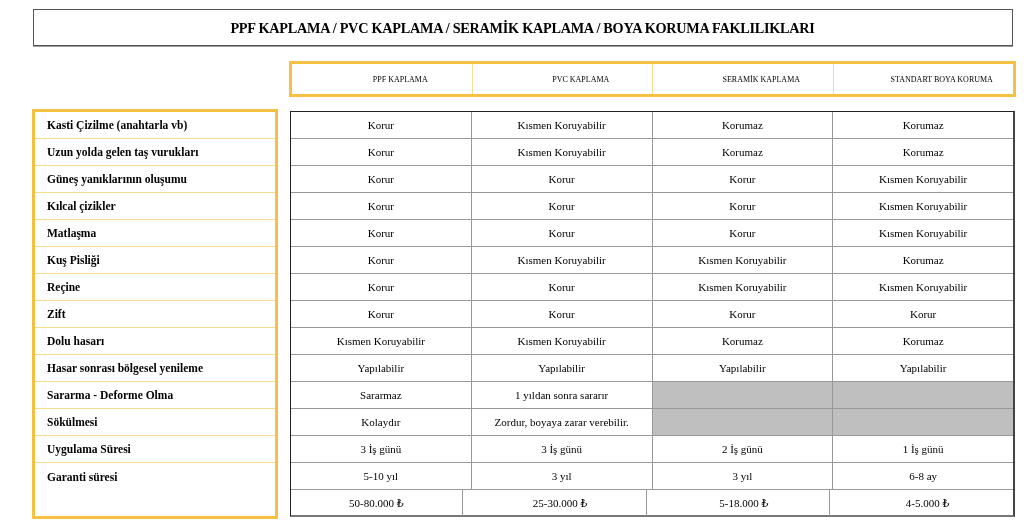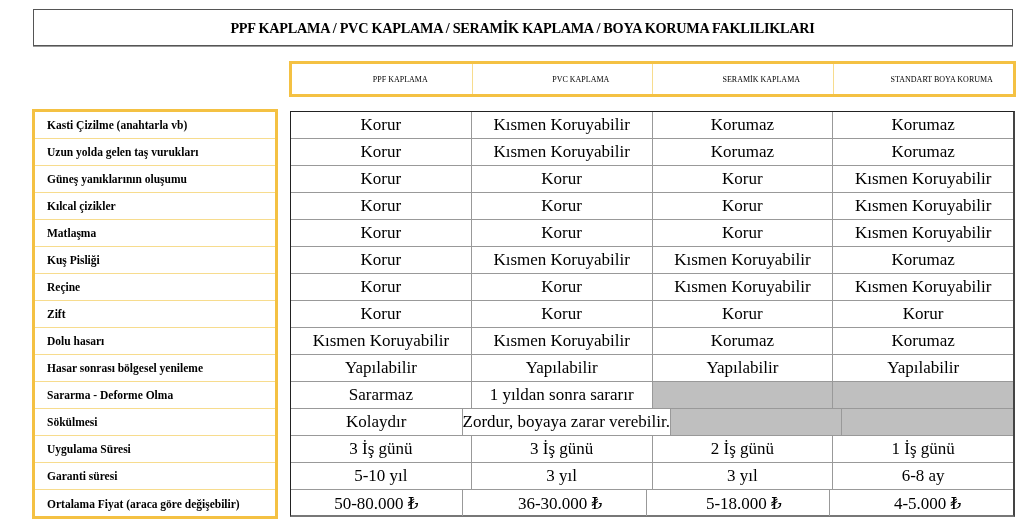--- a/index.html
+++ b/index.html
@@ -19,21 +19,21 @@
                border:3px solid #f4c143; box-sizing:border-box; }
   .left-col .lcell { height:27px; display:flex; align-items:center; padding-left:12px;
                font-weight:bold; font-size:11.5px; border-bottom:1px solid #f7dc8e; box-sizing:border-box;
                font-family:"Liberation Serif","DejaVu Serif",serif; white-space:nowrap; }
   .left-col .lcell:last-child { border-bottom:none; }
   .grid { position:absolute; left:290px; top:111px; width:725px; height:406px;
                border:1px solid #222; border-right:2px solid #444; border-bottom:2px solid #777; box-sizing:border-box; }
   .grid .grow { display:flex; height:27px; border-bottom:1px solid #999; box-sizing:border-box; }
   .grid .grow:last-child { border-bottom:none; height:26px;gap:12px; }
   .grid .gcell { flex:1; display:flex; align-items:center; justify-content:center;
-               font-size:17px; font-family:"Liberation Serif","DejaVu Serif",serif;
+               font-size:11px; font-family:"Liberation Serif","DejaVu Serif",serif;
                border-right:1px solid #999; white-space:nowrap; }
   .grid .gcell:last-child { border-right:none; }
   .grid .gcell.empty { background:#bfbfbf; }
 </style>
 </head>
 <body>
 
 <div class="title-box">
   <span>PPF KAPLAMA / PVC KAPLAMA / SERAMİK KAPLAMA / BOYA KORUMA FAKLILIKLARI</span>
 </div>
@@ -53,21 +53,20 @@
     <div class="lcell">Matlaşma</div>
     <div class="lcell">Kuş Pisliği</div>
     <div class="lcell">Reçine</div>
     <div class="lcell">Zift</div>
     <div class="lcell">Dolu hasarı</div>
     <div class="lcell">Hasar sonrası bölgesel yenileme</div>
     <div class="lcell">Sararma - Deforme Olma</div>
     <div class="lcell">Sökülmesi</div>
     <div class="lcell">Uygulama Süresi</div>
     <div class="lcell">Garanti süresi</div>
-    <div class="lcell">Ortalama Fiyat (araca göre değişebilir)</div>
   </div>
 <div class="grid" id="grid">
     <div class="grow">
       <div class="gcell">Korur</div>
       <div class="gcell">Kısmen Koruyabilir</div>
       <div class="gcell">Korumaz</div>
       <div class="gcell">Korumaz</div>
     </div>
     <div class="grow">
       <div class="gcell">Korur</div>
@@ -142,17 +141,17 @@
       <div class="gcell">1 İş günü</div>
     </div>
     <div class="grow">
       <div class="gcell">5-10 yıl</div>
       <div class="gcell">3 yıl</div>
       <div class="gcell">3 yıl</div>
       <div class="gcell">6-8 ay</div>
     </div>
     <div class="grow">
       <div class="gcell">50-80.000 ₺</div>
-      <div class="gcell">36-30.000 ₺</div>
+      <div class="gcell">25-30.000 ₺</div>
       <div class="gcell">5-18.000 ₺</div>
       <div class="gcell">4-5.000 ₺</div>
     </div>
   </div>
 
 </body></html>

